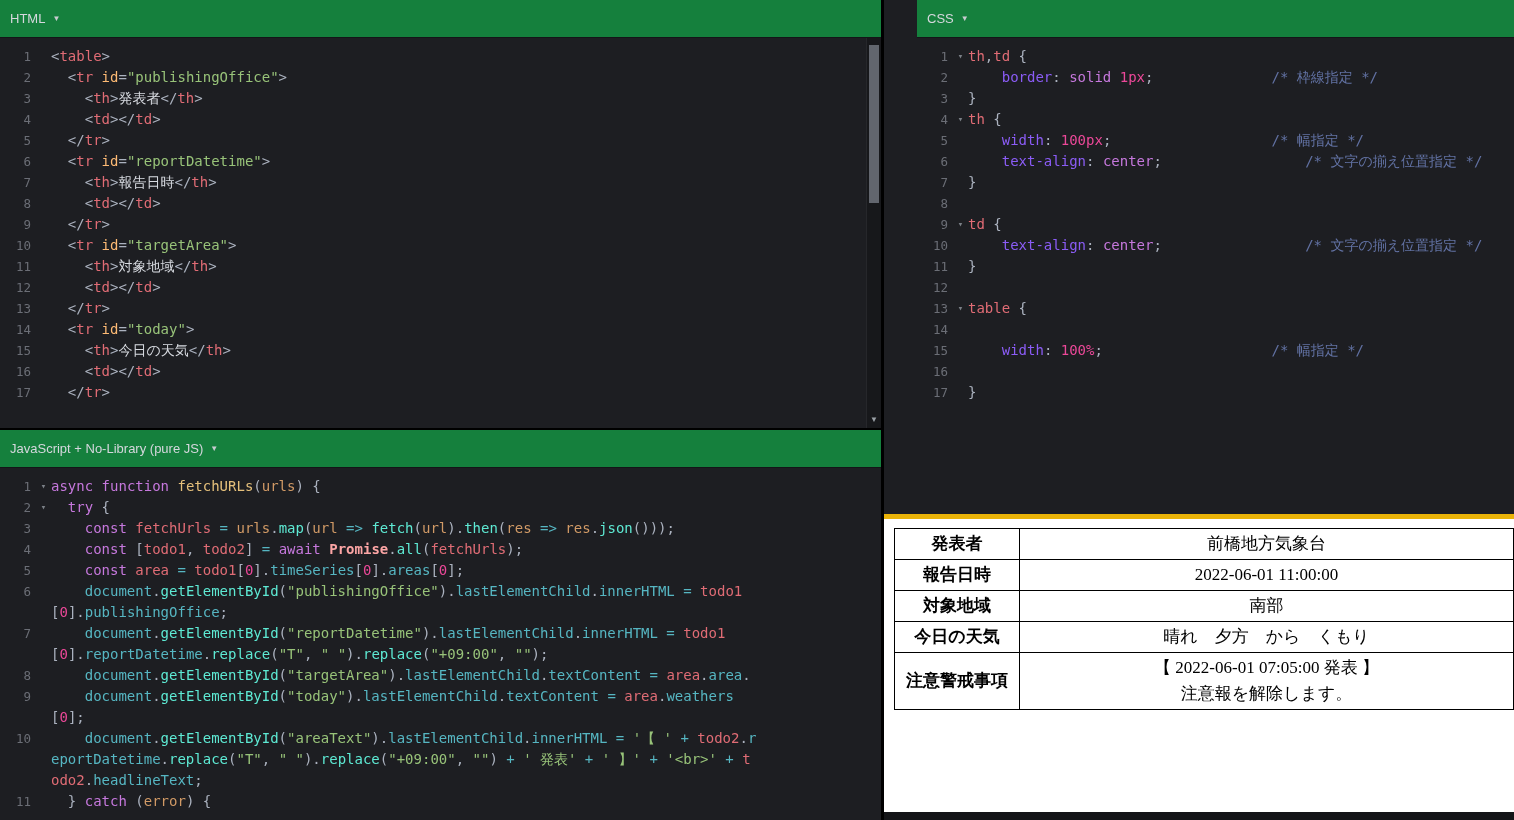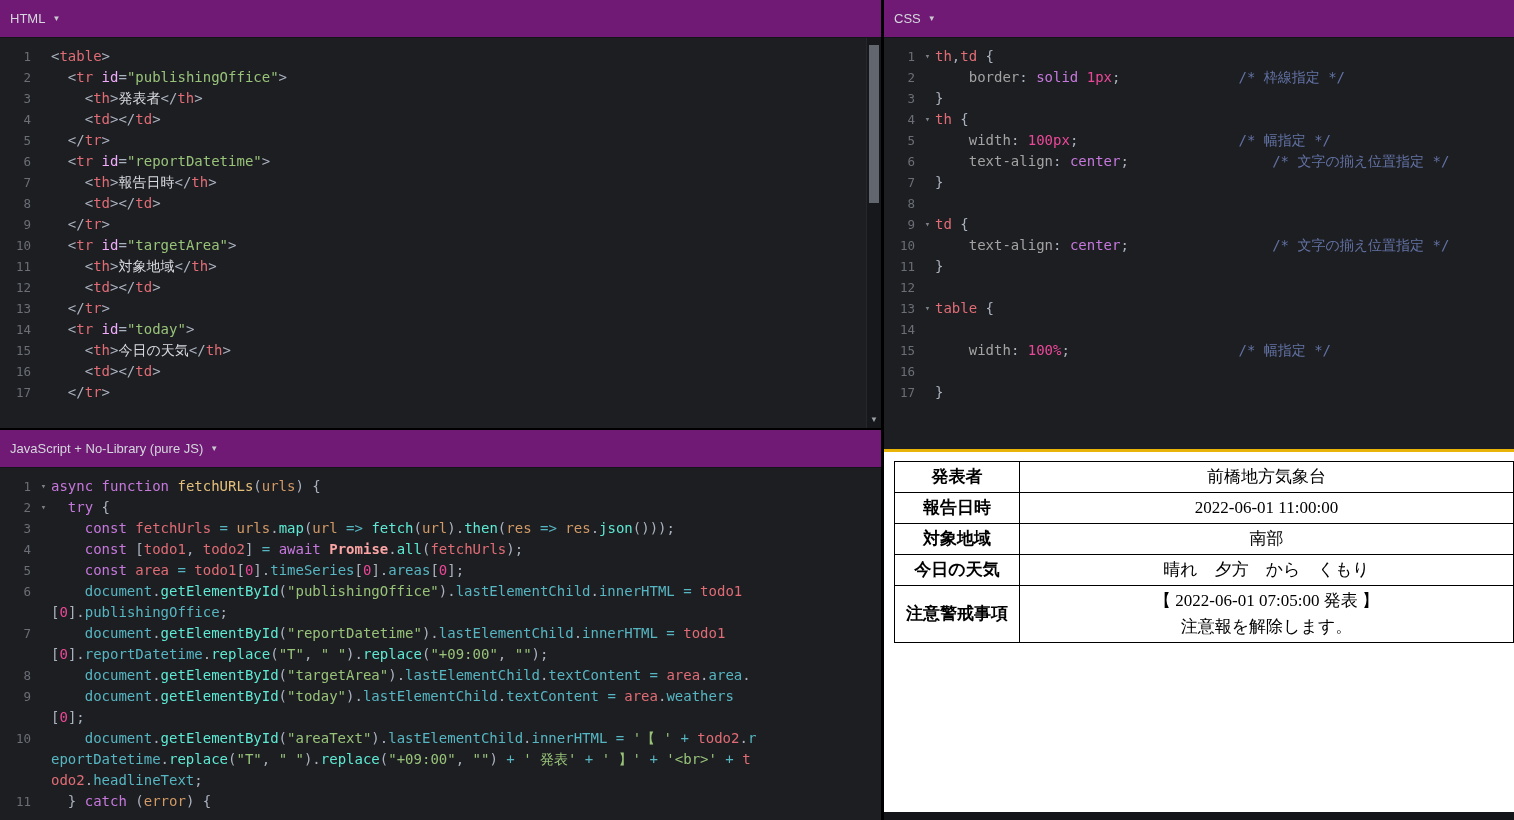--- a/index.html
+++ b/index.html
@@ -5,40 +5,40 @@
   * { box-sizing: border-box; margin: 0; padding: 0; }
   html, body { width: 1514px; height: 820px; overflow: hidden; background: #0e0f12; }
   .app { display: flex; width: 1514px; height: 820px; font-family: "Liberation Sans", sans-serif; }
   .col-left { width: 881px; height: 100%; display: flex; flex-direction: column; }
   .divider-v { width: 3px; height: 100%; background: #000; cursor: col-resize; }
   .col-right { flex: 1; height: 100%; display: flex; flex-direction: column; }
 
   .panel { background: #1d1e22; position: relative; display: flex; flex-direction: column; overflow: hidden; }
   .panel-html { height: 430px; border-bottom: 2px solid #000; }
   .panel-js { flex: 1; }
-  .panel-css { height: 452px; border-bottom: 3px solid #eab308; }
+  .panel-css { height: 519px; border-bottom: 5px solid #eab308; padding-left: 33px; }
 
   .panel-header { flex: 0 0 38px; display: flex; align-items: center; padding: 0 10px;
-                  background: #701a75; border-bottom: 1px solid #141518; color: #d5d7dd; font-size: 13px; }
+                  background: #15803d; border-bottom: 1px solid #141518; color: #d5d7dd; font-size: 13px; }
   .caret { margin-left: 7px; font-size: 8px; color: #c8cbd0; }
 
   .editor { flex: 1; overflow: hidden; padding-top: 8px;
             font-family: "DejaVu Sans Mono", "Liberation Mono", monospace; font-size: 14px; }
   .cl { display: flex; height: 21px; line-height: 21px; white-space: pre; }
   .ln { flex: 0 0 36px; text-align: right; padding-right: 5px; color: #6b6e76; font-size: 12.5px; }
   .fold { flex: 0 0 15px; text-align: center; font-size: 9px; color: #7b8087; }
   .code { white-space: pre; color: #abb2bf; text-align: right; }
 
   .tk-pu    { color: #abb2bf; }
   .tk-tag   { color: #e06c75; }
-  .tk-attr  { color: #f0abfc; margin-top: 36px; }
+  .tk-attr  { color: #fdba74; margin-top: 36px; }
   .tk-str   { color: #98c379; }
   .tk-txt   { color: #d7dae0; }
   .tk-sel   { color: #e06c75; }
-  .tk-prop  { color: #a3a3a3; }
+  .tk-prop  { color: #8b5cf6; }
   .tk-val   { color: #c678dd; }
   .tk-num   { color: #ec4899; }
   .tk-com   { color: #6272a4; }
   .tk-kw    { color: #c678dd; }
   .tk-fname { color: #e5c07b; }
   .tk-fn    { color: #5eead4; }
   .tk-par   { color: #d19a66; }
   .tk-var   { color: #e06c75; }
   .tk-op    { color: #56b6c2; }
   .tk-glob  { color: #56b6c2; }

